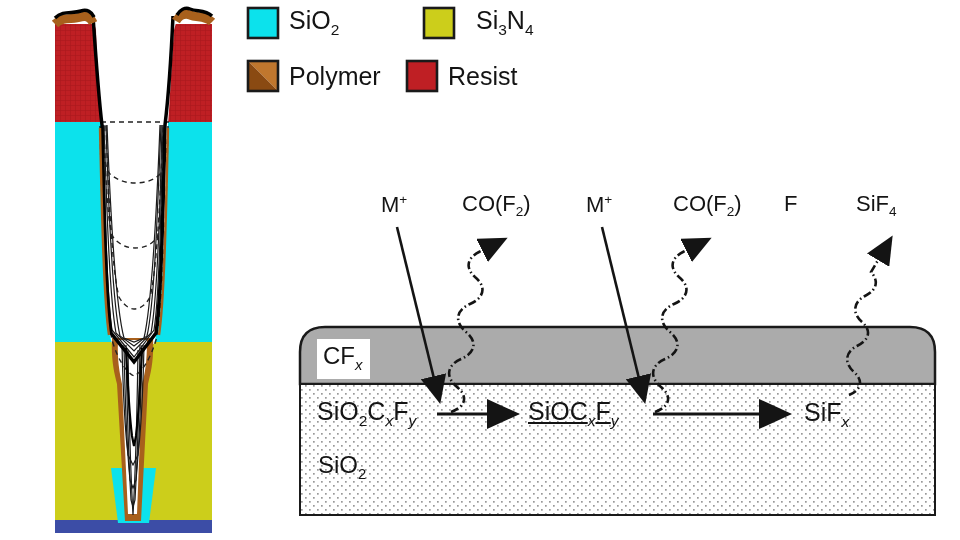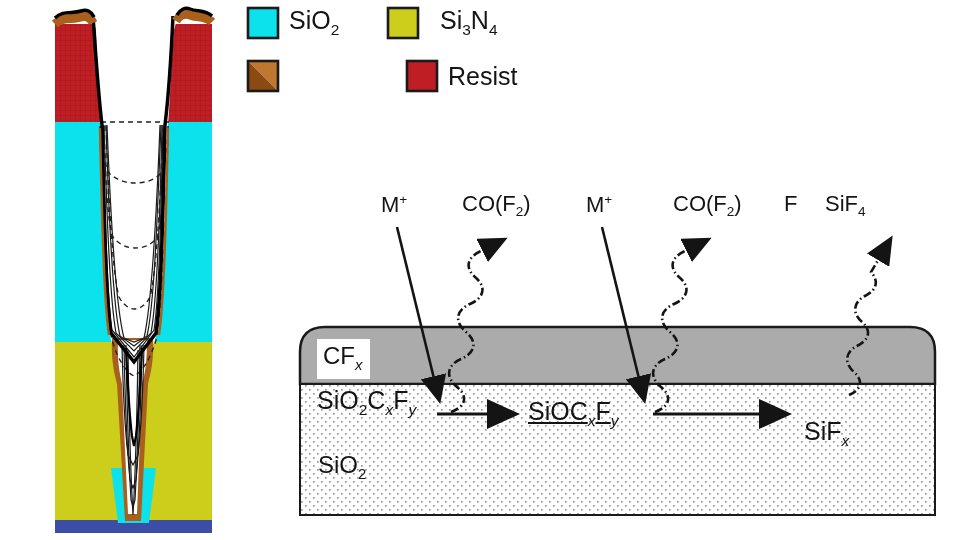--- a/index.html
+++ b/index.html
@@ -108,45 +108,46 @@
   </g>
 </svg>
 
 <div>
   <div class="legend-item" style="left:246px;top:6px;">
     <svg class="swatch" width="34" height="34">
       <rect x="2" y="2" width="30" height="30" fill="#0ce2ec" stroke="#1a1a1a" stroke-width="2.6"></rect>
     </svg>
     <span class="legend-label"><span>SiO</span><sub>2</sub></span>
   </div>
-  <div class="legend-item" style="left:386px;top:6px;gap:20px;">
+  <div class="legend-item" style="left:422px;top:6px;gap:20px;">
     <svg class="swatch" width="34" height="34">
       <rect x="2" y="2" width="30" height="30" fill="#ccce1b" stroke="#1a1a1a" stroke-width="2.6"></rect>
     </svg>
     <span class="legend-label"><span>Si</span><sub>3</sub><span>N</span><sub>4</sub></span>
   </div>
   <div class="legend-item" style="left:246px;top:59px;">
     <svg class="swatch" width="34" height="34">
       <path d="M2,2 L32,2 L32,32 Z" fill="#c0772e"></path>
       <path d="M2,2 L32,32 L2,32 Z" fill="#8a4a12"></path>
       <rect x="2" y="2" width="30" height="30" fill="none" stroke="#1a1a1a" stroke-width="2.6"></rect>
     </svg>
+    <span class="legend-label"><span>Polymer</span></span>
   </div>
   <div class="legend-item" style="left:405px;top:59px;">
     <svg class="swatch" width="34" height="34">
       <rect x="2" y="2" width="30" height="30" fill="#bf1f24" stroke="#1a1a1a" stroke-width="2.6"></rect>
     </svg>
     <span class="legend-label"><span>Resist</span></span>
   </div>
 </div>
 
 <div class="chem gas-label" style="left:381px;top:193px;"><span>M</span><sup>+</sup></div>
 <div class="chem gas-label" style="left:462px;top:193px;"><span>CO(F</span><sub>2</sub><span>)</span></div>
 <div class="chem gas-label" style="left:586px;top:193px;"><span>M</span><sup>+</sup></div>
 <div class="chem gas-label" style="left:673px;top:193px;"><span>CO(F</span><sub>2</sub><span>)</span></div>
 <div class="chem gas-label" style="left:784px;top:193px;"><span>F</span></div>
-<div class="chem gas-label" style="left:825px;top:193px;"><span>SiF</span><sub>4</sub></div>
+<div class="chem gas-label" style="left:856px;top:193px;"><span>SiF</span><sub>4</sub></div>
 
 <div class="chem film-label" style="left:323px;top:344px;"><span>CF</span><sub style="font-style: italic;">x</sub></div>
-<div class="chem surf-label" style="left:317px;top:388px;"><span>SiO</span><sub>2</sub><span>C</span><sub style="font-style: italic;">x</sub><span>F</span><sub style="font-style: italic;">y</sub></div>
+<div class="chem surf-label" style="left:317px;top:399px;"><span>SiO</span><sub>2</sub><span>C</span><sub style="font-style: italic;">x</sub><span>F</span><sub style="font-style: italic;">y</sub></div>
 <div class="chem surf-label" style="left:528px;top:399px;text-decoration:underline;"><span>SiOC</span><sub style="font-style: italic;">x</sub><span>F</span><sub style="font-style: italic;">y</sub></div>
-<div class="chem surf-label" style="left:804px;top:419px;"><span>SiF</span><sub style="font-style: italic;">x</sub></div>
+<div class="chem surf-label" style="left:804px;top:400px;"><span>SiF</span><sub style="font-style: italic;">x</sub></div>
 <div class="chem bulk-label" style="left:318px;top:453px;"><span>SiO</span><sub>2</sub></div>
 
 </body></html>

